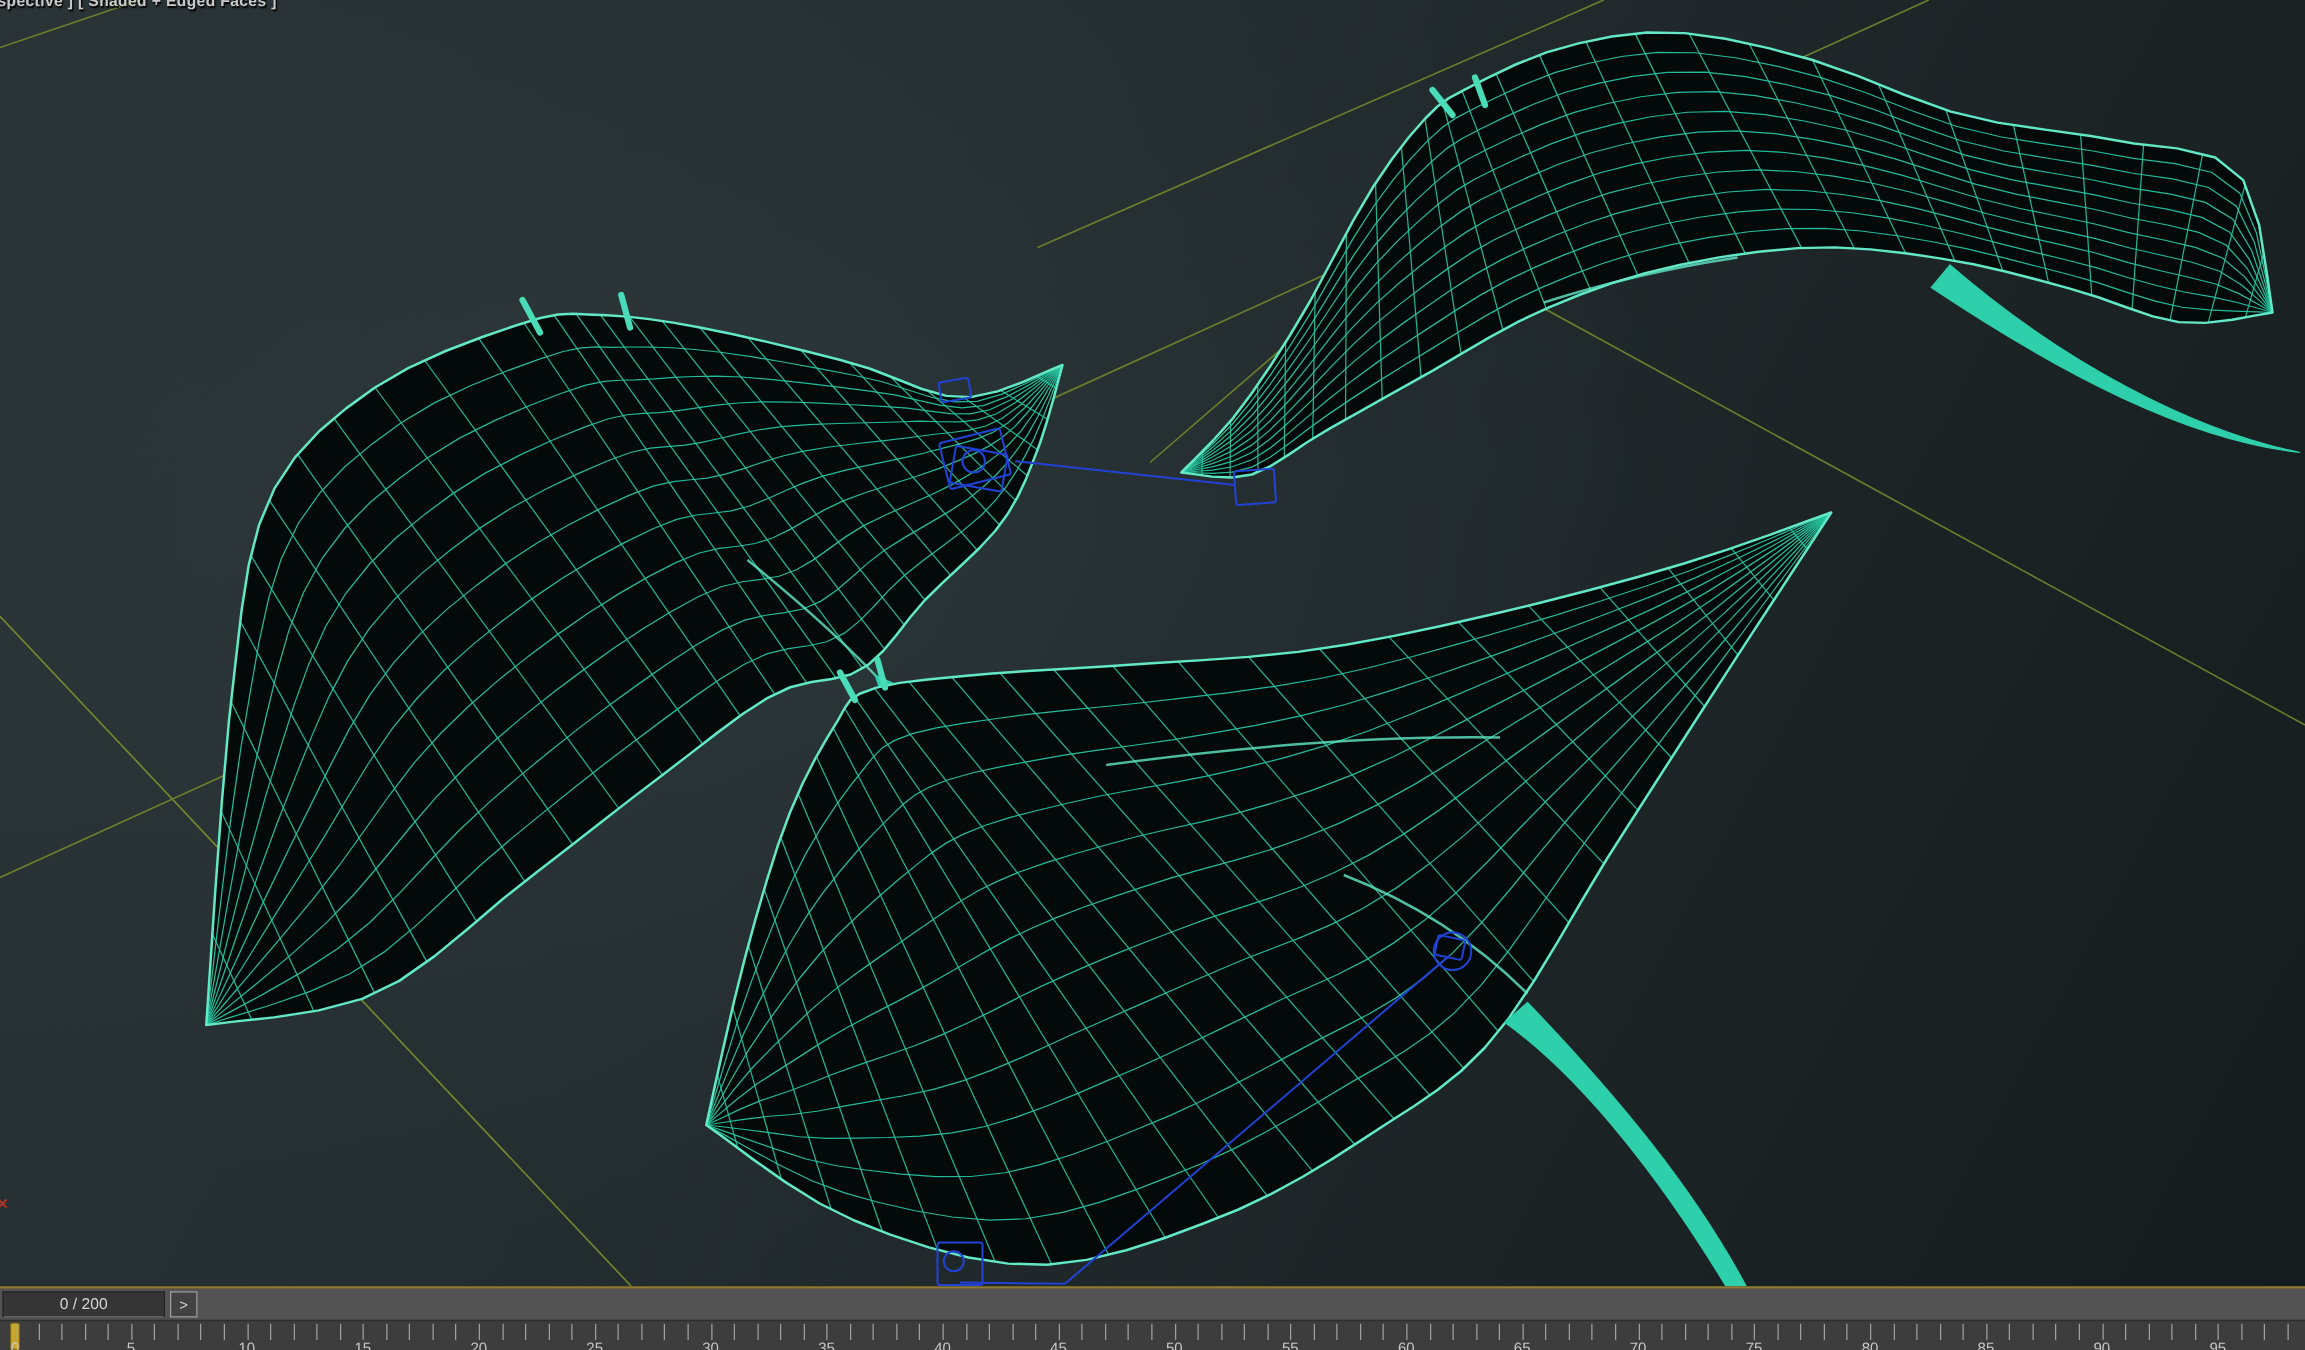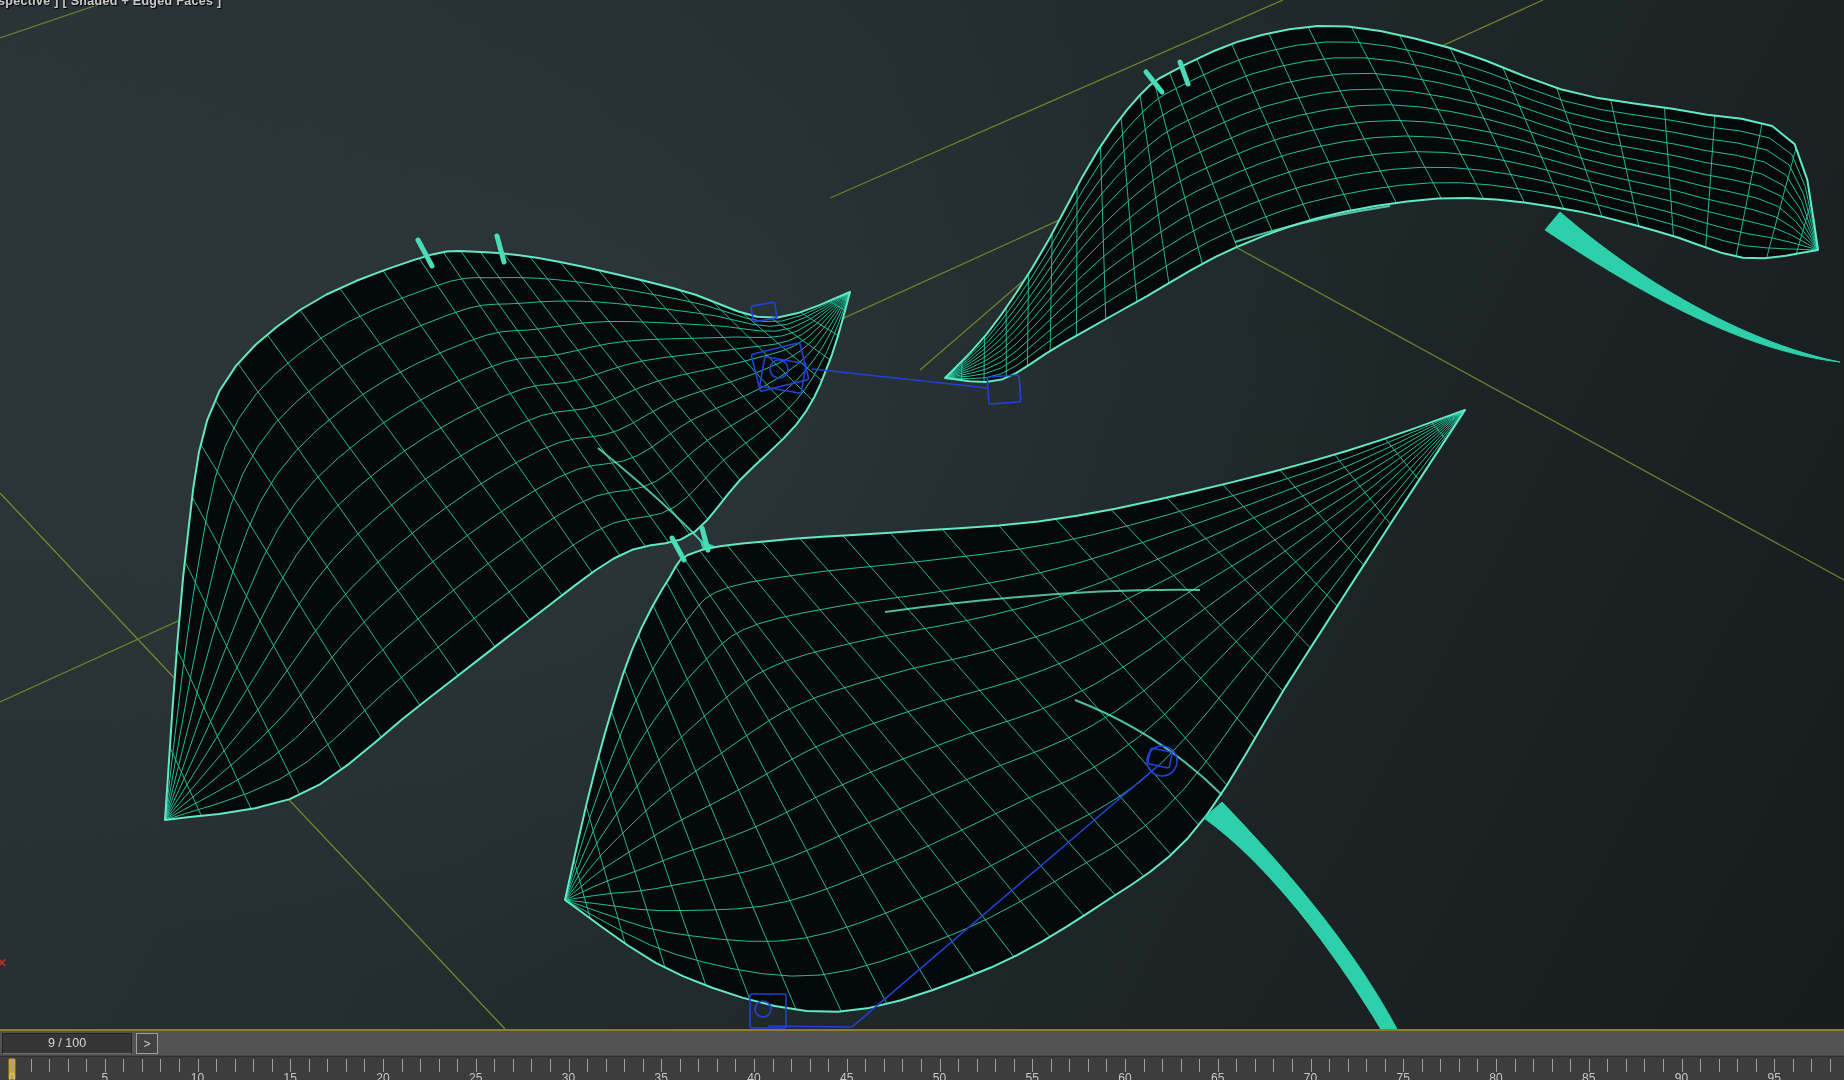--- a/index.html
+++ b/index.html
@@ -193,21 +193,21 @@
           <circle cx="1162" cy="761" r="15"></circle>
         </g>
       </svg>
     <div class="vp-label">spective ] [ Shaded + Edged Faces ]</div>
     <div class="red-x">✕</div>
   </div>
 
   <div class="sep"></div>
 
   <div class="framebar">
-    <div class="frame-field">9 / 100</div>
+    <div class="frame-field">0 / 200</div>
     <button class="next-btn">&gt;</button>
   </div>
 
   <div class="ruler" id="ruler">
     <div class="slider" id="slider" style="left: 8px;"></div>
   <div class="tick" style="left: 12px;"></div>
       <div class="tlabel" style="left: 12px;">0</div>
       <div class="tick" style="left: 30.55px;"></div>
       <div class="tick" style="left: 49.1px;"></div>
       <div class="tick" style="left: 67.65px;"></div>

